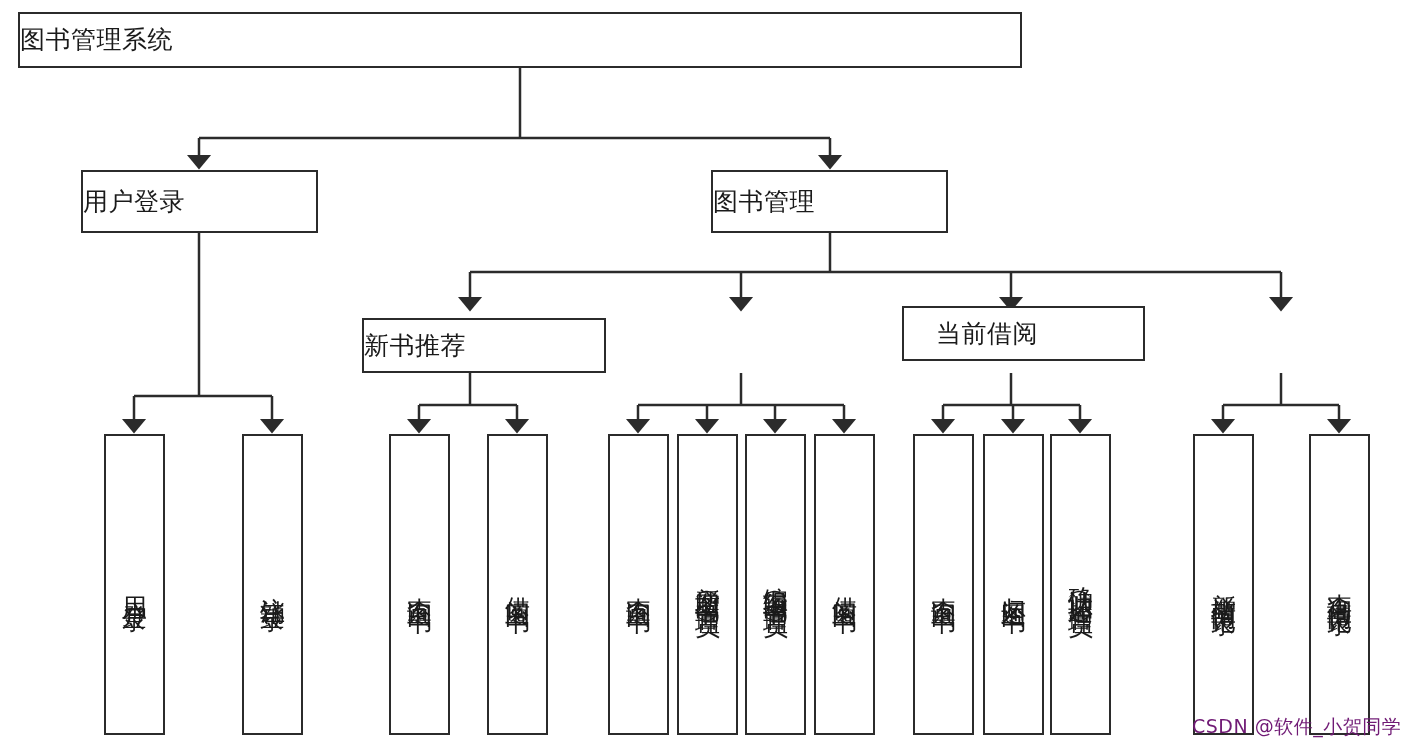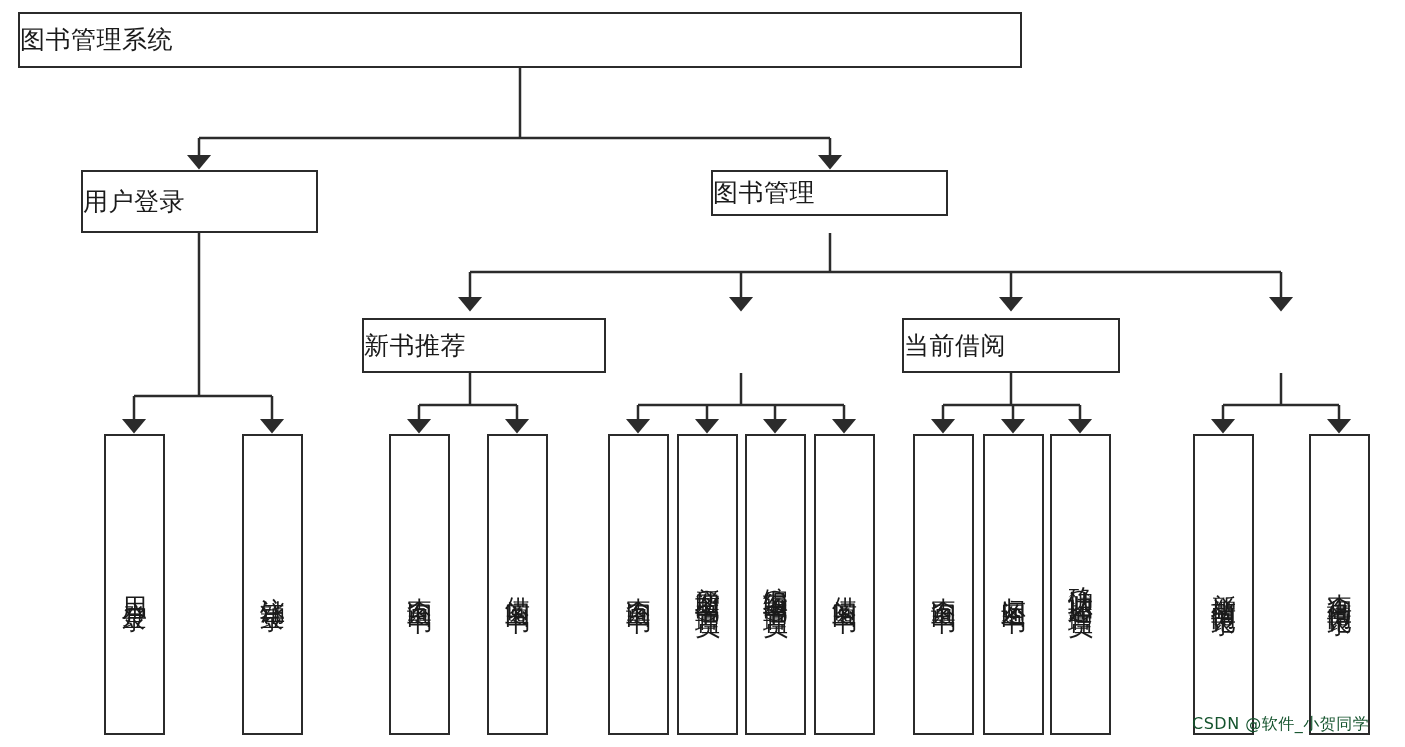--- a/index.html
+++ b/index.html
@@ -58,22 +58,22 @@
   .node.vert .lbl {
     writing-mode: vertical-rl;
     text-orientation: upright;
     font-size: 25px;
     line-height: 1;
     letter-spacing: 4px;
     white-space: nowrap;
   }
   .watermark {
     position: absolute;
-    color: #14532d;
-    font-size: 16px;
+    color: #701a75;
+    font-size: 19px;
     white-space: nowrap;
     letter-spacing: 0.5px;
   }
 </style>
 </head>
 <body>
 
 <div id="canvas">
 
   <svg class="edges" viewBox="0 0 1405 747" xmlns="http://www.w3.org/2000/svg">
@@ -126,28 +126,28 @@
     </g>
   </svg>
 
   <div class="node horiz root" style="left:18px; top:12px; width:1004px; height:56px;">
     <span class="lbl">图书管理系统</span>
   </div>
 
   <div class="node horiz" style="left:81px; top:170px; width:237px; height:63px;">
     <span class="lbl">用户登录</span>
   </div>
-  <div class="node horiz" style="left:711px; top:170px; width:237px; height:46px;">
+  <div class="node horiz" style="left:711px; top:170px; width:237px; height:63px;">
     <span class="lbl">图书管理</span>
   </div>
 
   <div class="node horiz" style="left:362px; top:318px; width:244px; height:55px;">
     <span class="lbl">新书推荐</span>
   </div>
-  <div class="node horiz" style="left:902px; top:318px; width:218px; height:55px;">
+  <div class="node horiz" style="left:902px; top:306px; width:243px; height:55px;padding-left:32px;">
     <span class="lbl">当前借阅</span>
   </div>
 
   <div class="node vert" style="left:104px; top:434px; width:61px; height:301px;">
     <span class="lbl">用户登录</span>
   </div>
   <div class="node vert" style="left:242px; top:434px; width:61px; height:301px;">
     <span class="lbl">注销登录</span>
   </div>
 

